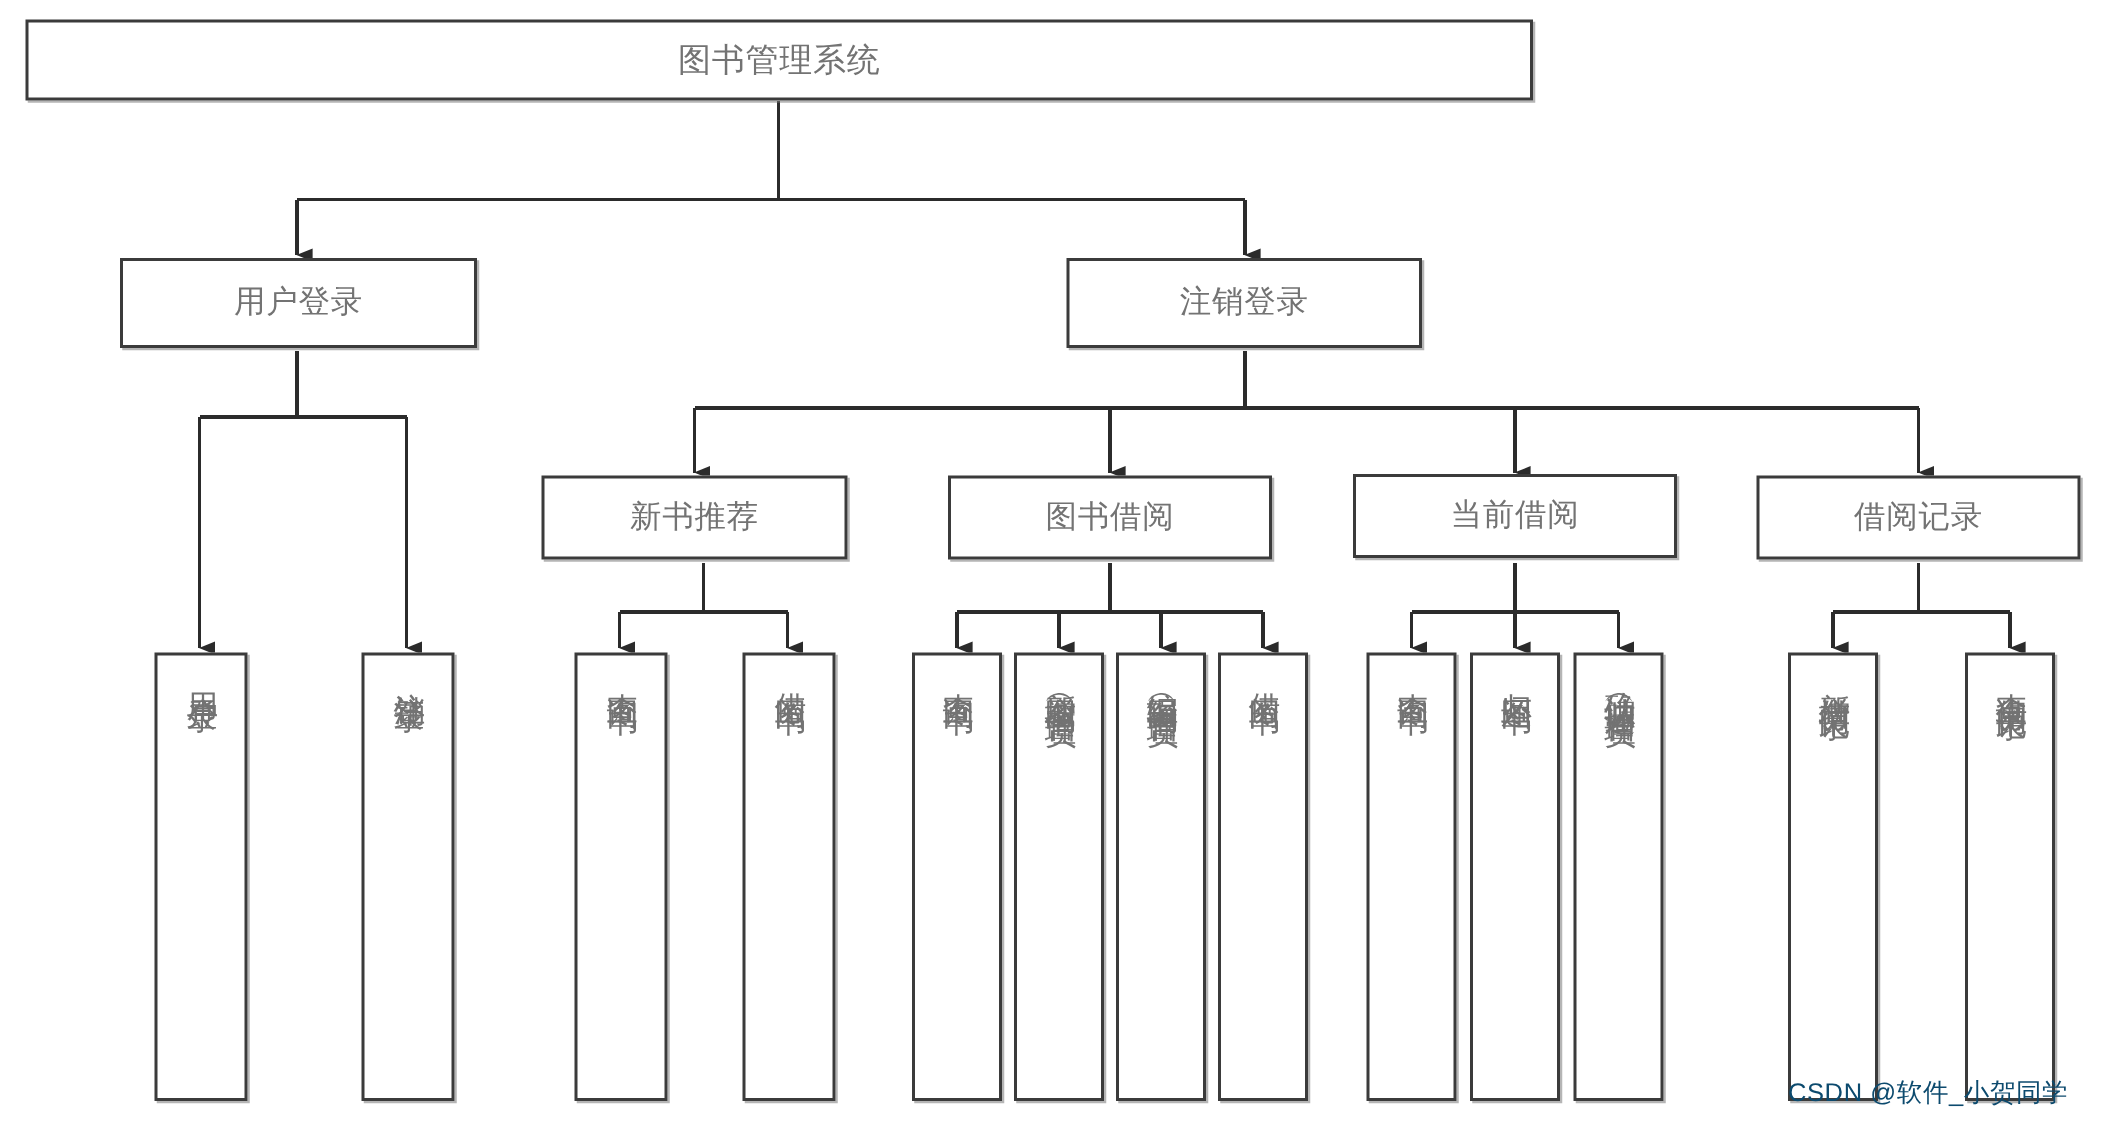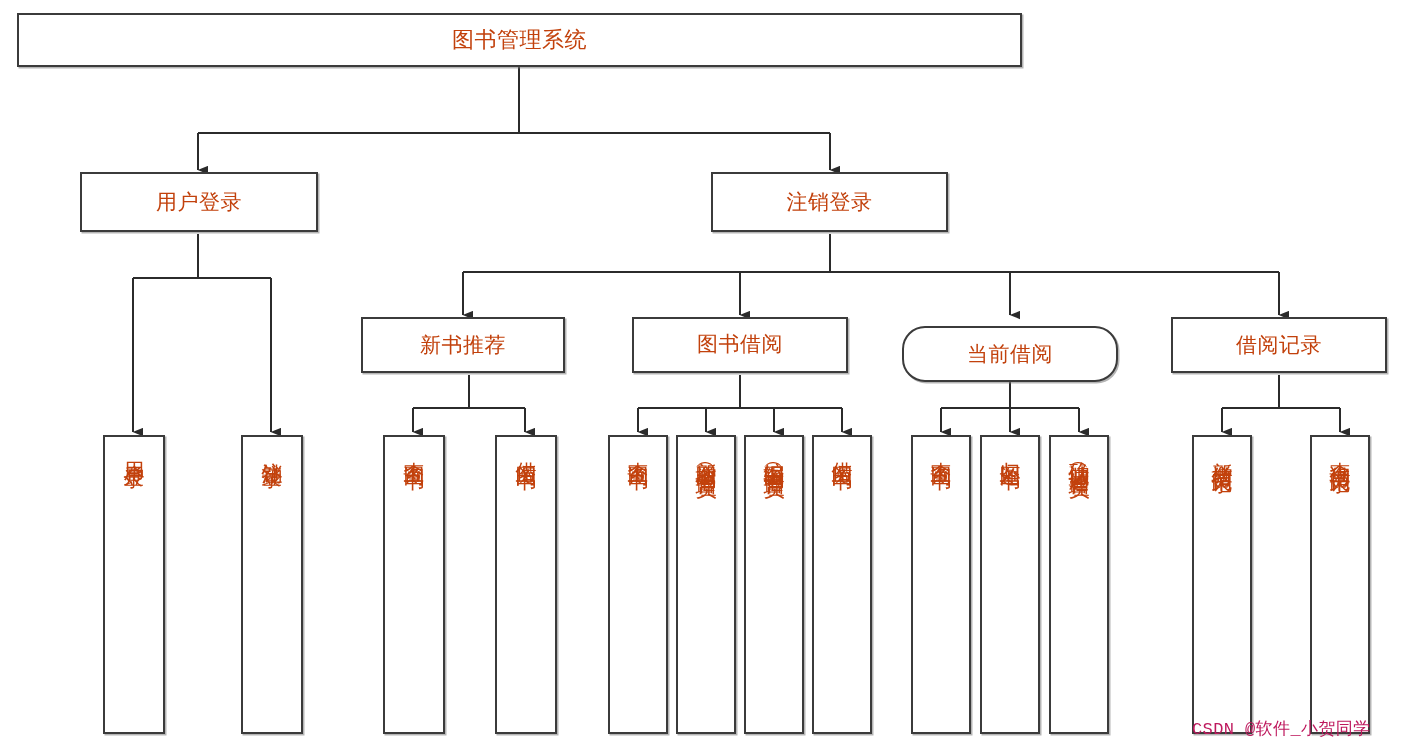--- a/index.html
+++ b/index.html
@@ -32,21 +32,21 @@
     border: 2px solid #3b3b3b;
     background: #ffffff;
     display: flex;
     align-items: center;
     justify-content: center;
     box-shadow: 1.5px 1.5px 0 0 rgba(120,120,120,0.55);
   }
   .node .label {
     font-size: 21px;
     line-height: 1.22;
-    color: #c2410c;
+    color: #737373;
     letter-spacing: 0.5px;
     text-align: center;
     white-space: nowrap;
   }
   .node.root .label { font-size: 22px; }
   .node.lvl1 .label { font-size: 21px; }
   .node.lvl2 .label { font-size: 21px; }
   
   .node.leaf {
     align-items: flex-start;
@@ -58,25 +58,24 @@
     text-orientation: upright;
     font-size: 21px;
     line-height: 1.05;
     letter-spacing: 2.5px;
     white-space: nowrap;
     transform: none;
   }
   .watermark {
     position: absolute;
     font-size: 17px;
-    color: #be185d;
+    color: #0c4a6e;
     letter-spacing: 0.4px;
     white-space: nowrap;
     user-select: none;
-    font-family: Liberation Mono, monospace;
   }
 </style>
 </head>
 <body>
 
 <div id="canvas">
 
   <svg class="wires" viewBox="0 0 1405 747" xmlns="http://www.w3.org/2000/svg">
     <defs>
       <marker id="arrow" markerWidth="9" markerHeight="11" refX="4.5" refY="10.4" orient="auto" markerUnits="userSpaceOnUse">
@@ -143,21 +142,21 @@
   </div>
 
   <div class="node lvl2" style="left:361px; top:317px; width:204px; height:56px;">
     <span class="label">新书推荐</span>
   </div>
 
   <div class="node lvl2" style="left:632px; top:317px; width:216px; height:56px;font-family:Liberation Serif, serif;">
     <span class="label">图书借阅</span>
   </div>
 
-  <div class="node lvl2" style="left:902px; top:326px; width:216px; height:56px;border-radius:23px;">
+  <div class="node lvl2" style="left:902px; top:316px; width:216px; height:56px;">
     <span class="label">当前借阅</span>
   </div>
 
   <div class="node lvl2" style="left:1171px; top:317px; width:216px; height:56px;">
     <span class="label">借阅记录</span>
   </div>
 
   <div class="node leaf" style="left:103px; top:435px; width:62px; height:299px;">
     <span class="label">用户登录</span>
   </div>

